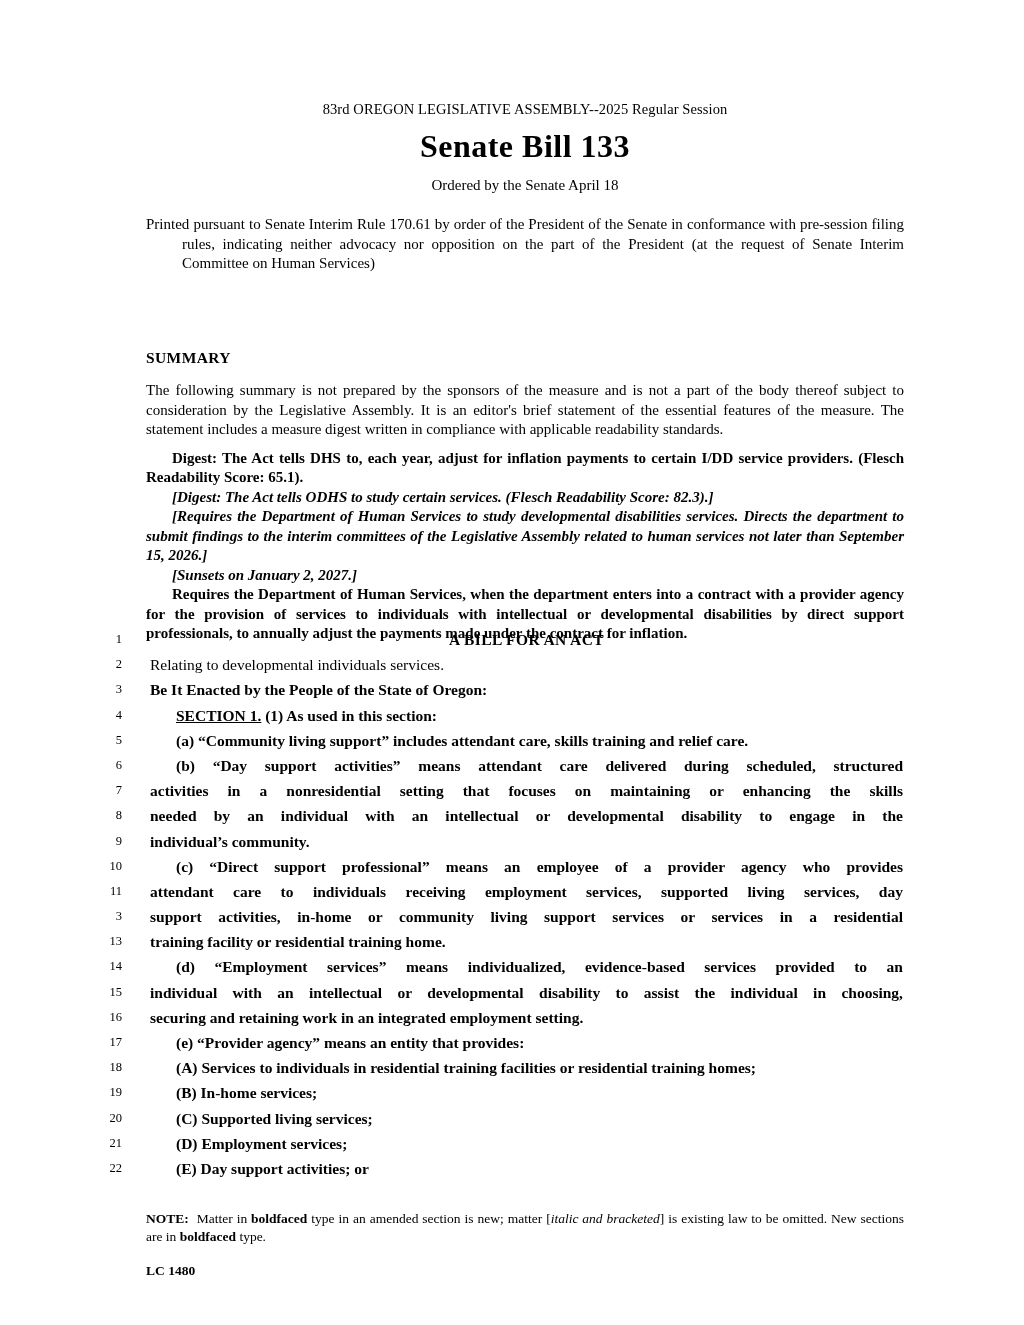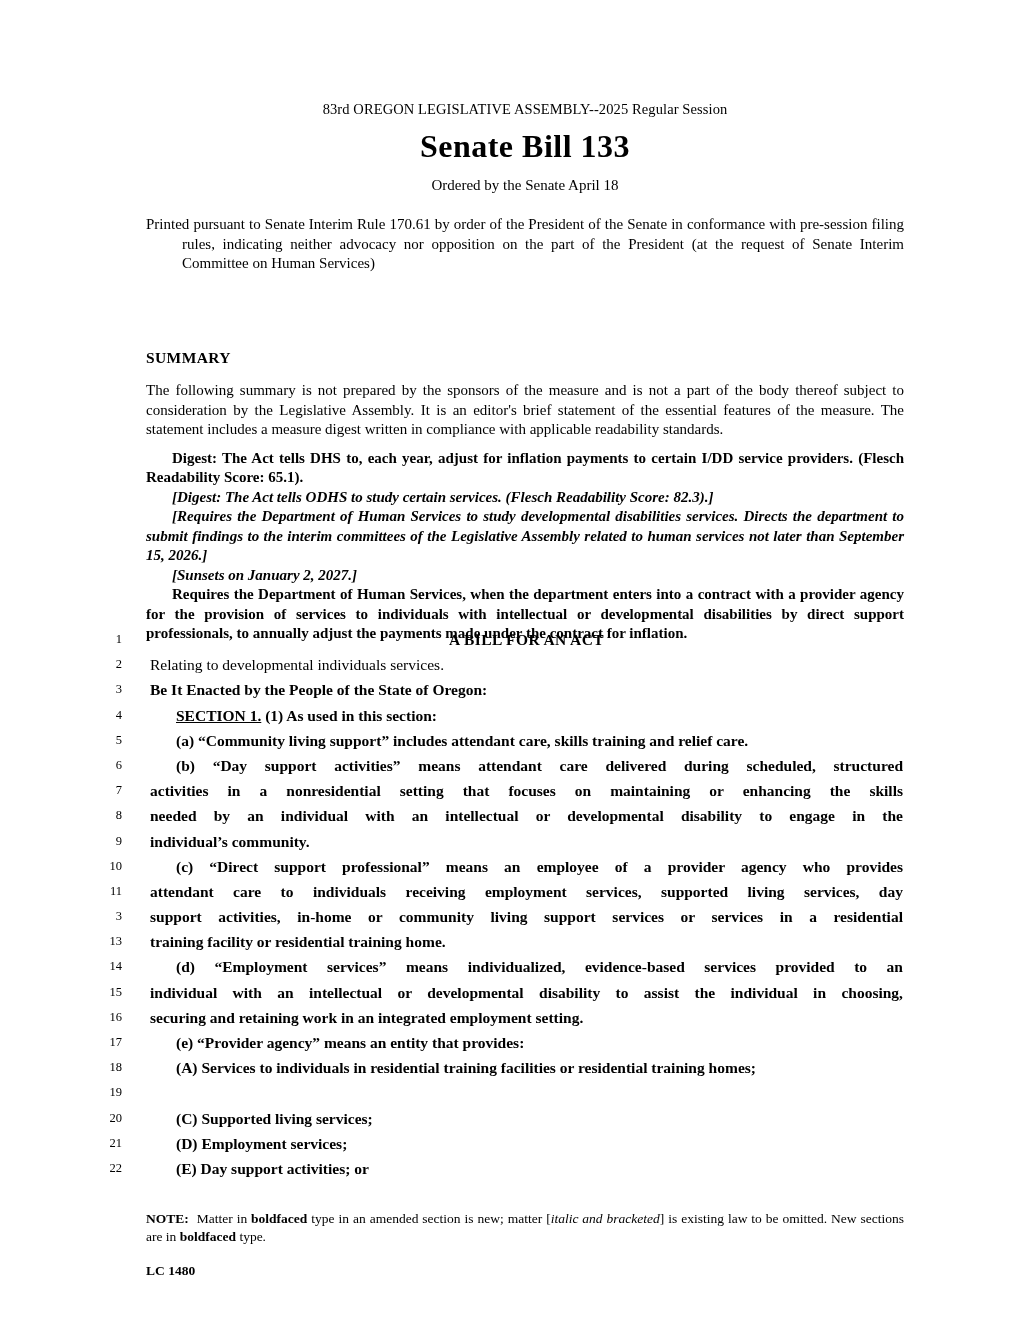--- a/index.html
+++ b/index.html
@@ -269,20 +269,21 @@
       <div class="line-row">
         <div class="line-no">17</div>
         <div class="line-text bold"><span class="ind"></span><span>(e) “Provider agency” means an entity that provides:</span></div>
       </div>
       <div class="line-row">
         <div class="line-no">18</div>
         <div class="line-text bold"><span class="ind"></span><span>(A) Services to individuals in residential training facilities or residential training homes;</span></div>
       </div>
       <div class="line-row">
         <div class="line-no">19</div>
+        <div class="line-text bold"><span class="ind"></span><span>(B) In-home services;</span></div>
       </div>
       <div class="line-row">
         <div class="line-no">20</div>
         <div class="line-text bold"><span class="ind"></span><span>(C) Supported living services;</span></div>
       </div>
       <div class="line-row">
         <div class="line-no">21</div>
         <div class="line-text bold"><span class="ind"></span><span>(D) Employment services;</span></div>
       </div>
       <div class="line-row">

